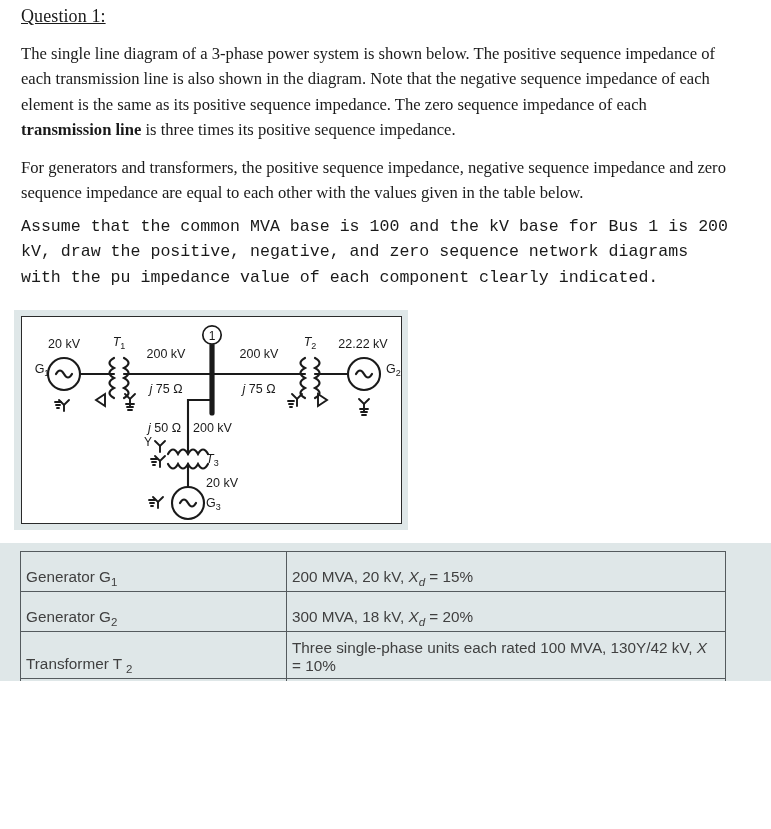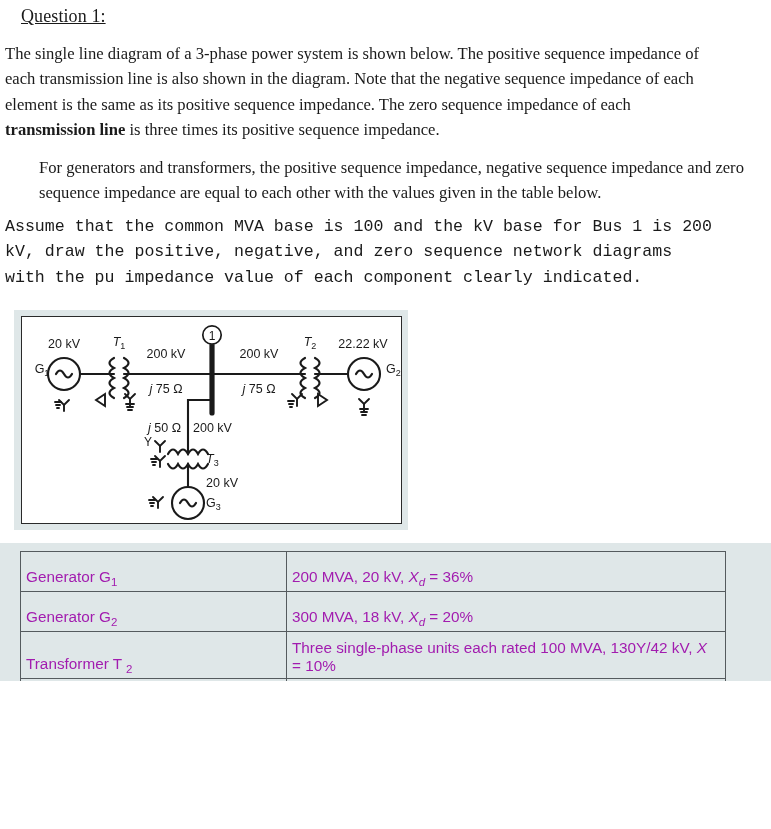--- a/index.html
+++ b/index.html
@@ -24,29 +24,29 @@
     top: 6px;
     font-size: 18px;
     text-decoration: underline;
     letter-spacing: 0.1px;
     white-space: nowrap;
   }
 
   
   .para {
     position: absolute;
-    left: 5px;
+    left: 21px;
     width: 710px;
     font-size: 16.6px;
     line-height: 25.4px;
     text-align: left;
   }
   .para b { font-weight: bold; }
   #para1 { top: 41px; }
-  #para2 { top: 155px; margin-left: 34px; }
+  #para2 { top: 155px; }
   #para3 { top: 214px; font-family: Liberation Mono, monospace; }
 
   
   .diagram-wrap {
     position: absolute;
     left: 14px;
     top: 310px;
     width: 394px;
     height: 220px;
     background: #dfe7e8;
@@ -82,21 +82,21 @@
     left: 20px;
     top: 8px;
     width: 706px;
     border-collapse: collapse;
     font-family: "Liberation Sans", "DejaVu Sans", sans-serif;
     background: #dfe7e8;
   }
   table.spec td {
     border: 1.5px solid #555b5e;
     font-size: 15.3px;
-    color: #a21caf;
+    color: #404040;
     vertical-align: bottom;
     padding: 2px 4px 3px 5px;
     background: #dfe7e8;
   }
   td.col-name { width: 256px; height: 34px; }
   td.col-val  { height: 34px; }
   tr.tall td  { height: 41px; }
   .sub { font-size: 11.5px; vertical-align: sub; }
   .ital { font-style: italic; }
   .nm { white-space: nowrap; }
@@ -258,21 +258,21 @@
         </g>
       </svg>
     </div>
   </div>
 
   <div class="table-band">
     <table class="spec">
       <tbody>
           <tr>
             <td class="col-name"><span>Generator  G</span><span class="sub">1</span></td>
-            <td class="col-val"><span>200 MVA, 20 kV, </span><span class="ital">X</span><span class="sub ital">d</span><span class="nm"> = 36%</span></td>
+            <td class="col-val"><span>200 MVA, 20 kV, </span><span class="ital">X</span><span class="sub ital">d</span><span class="nm"> = 15%</span></td>
           </tr>
           <tr>
             <td class="col-name"><span>Generator  G</span><span class="sub">2</span></td>
             <td class="col-val"><span>300 MVA, 18 kV, </span><span class="ital">X</span><span class="sub ital">d</span><span class="nm"> = 20%</span></td>
           </tr>
           <tr class="tall">
             <td class="col-name"><span>Transformer T </span><span class="sub">2</span></td>
             <td class="col-val"><span>Three single-phase units each rated 100 MVA, 130Y/42 kV, </span><span class="ital">X</span><span class="nm"> = 10%</span></td>
           </tr>
           <tr>

